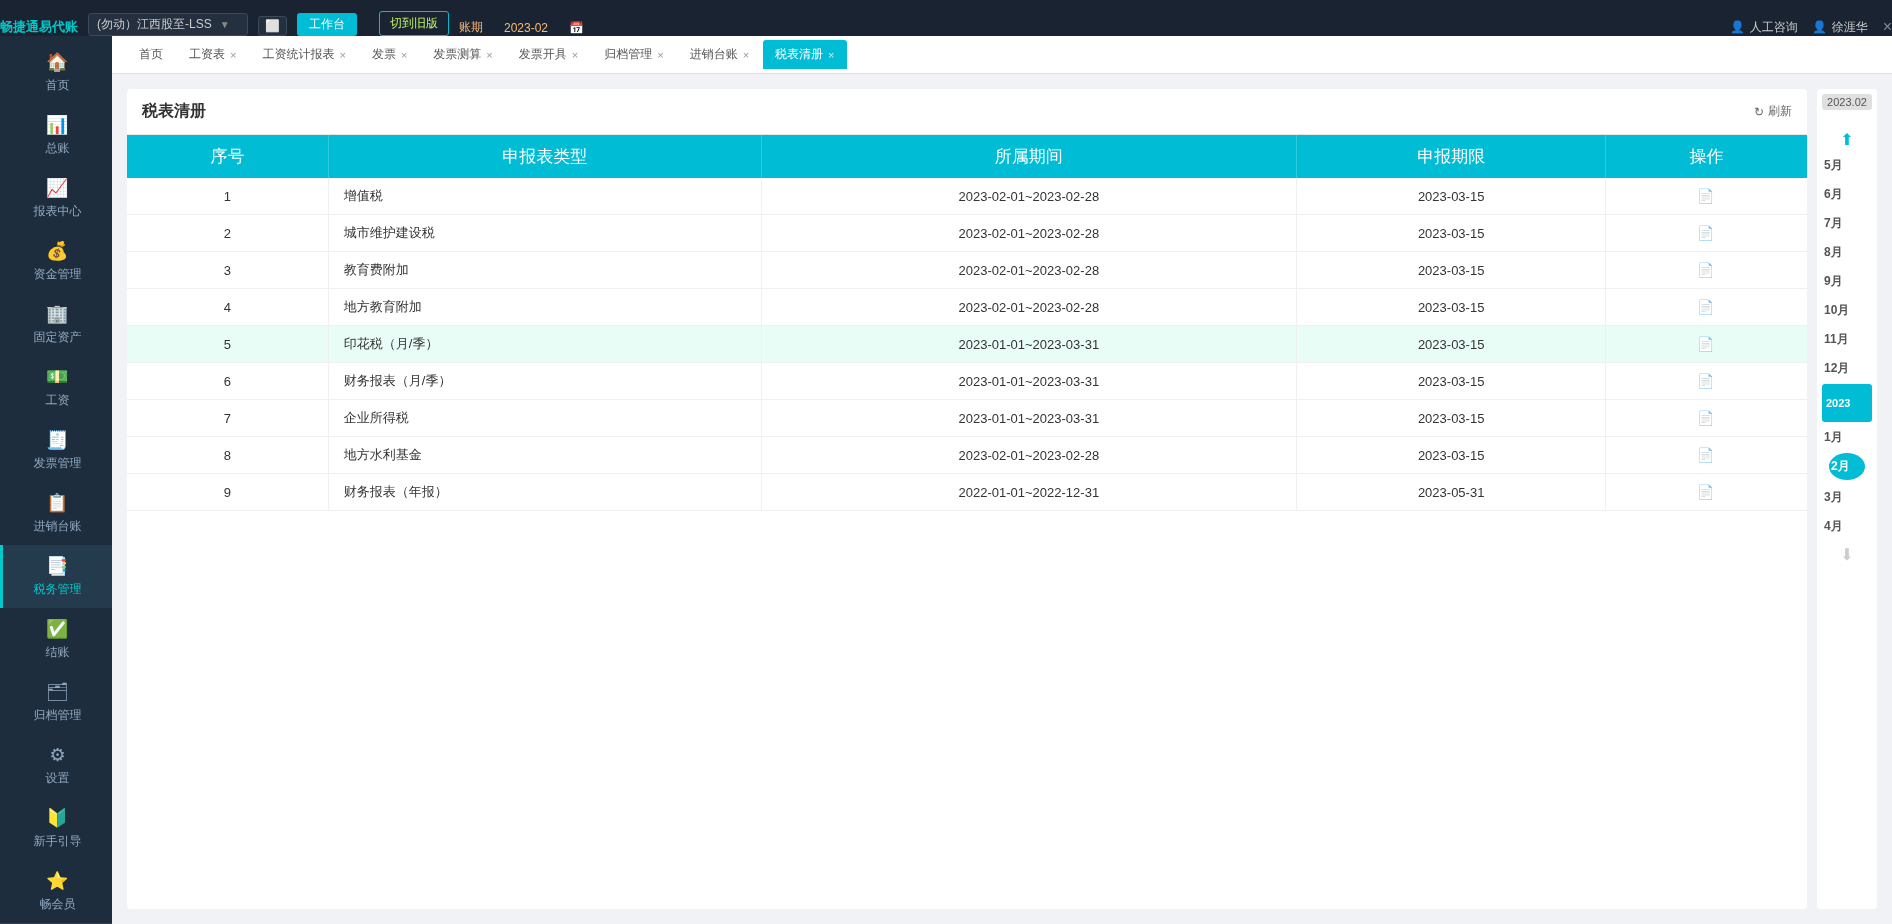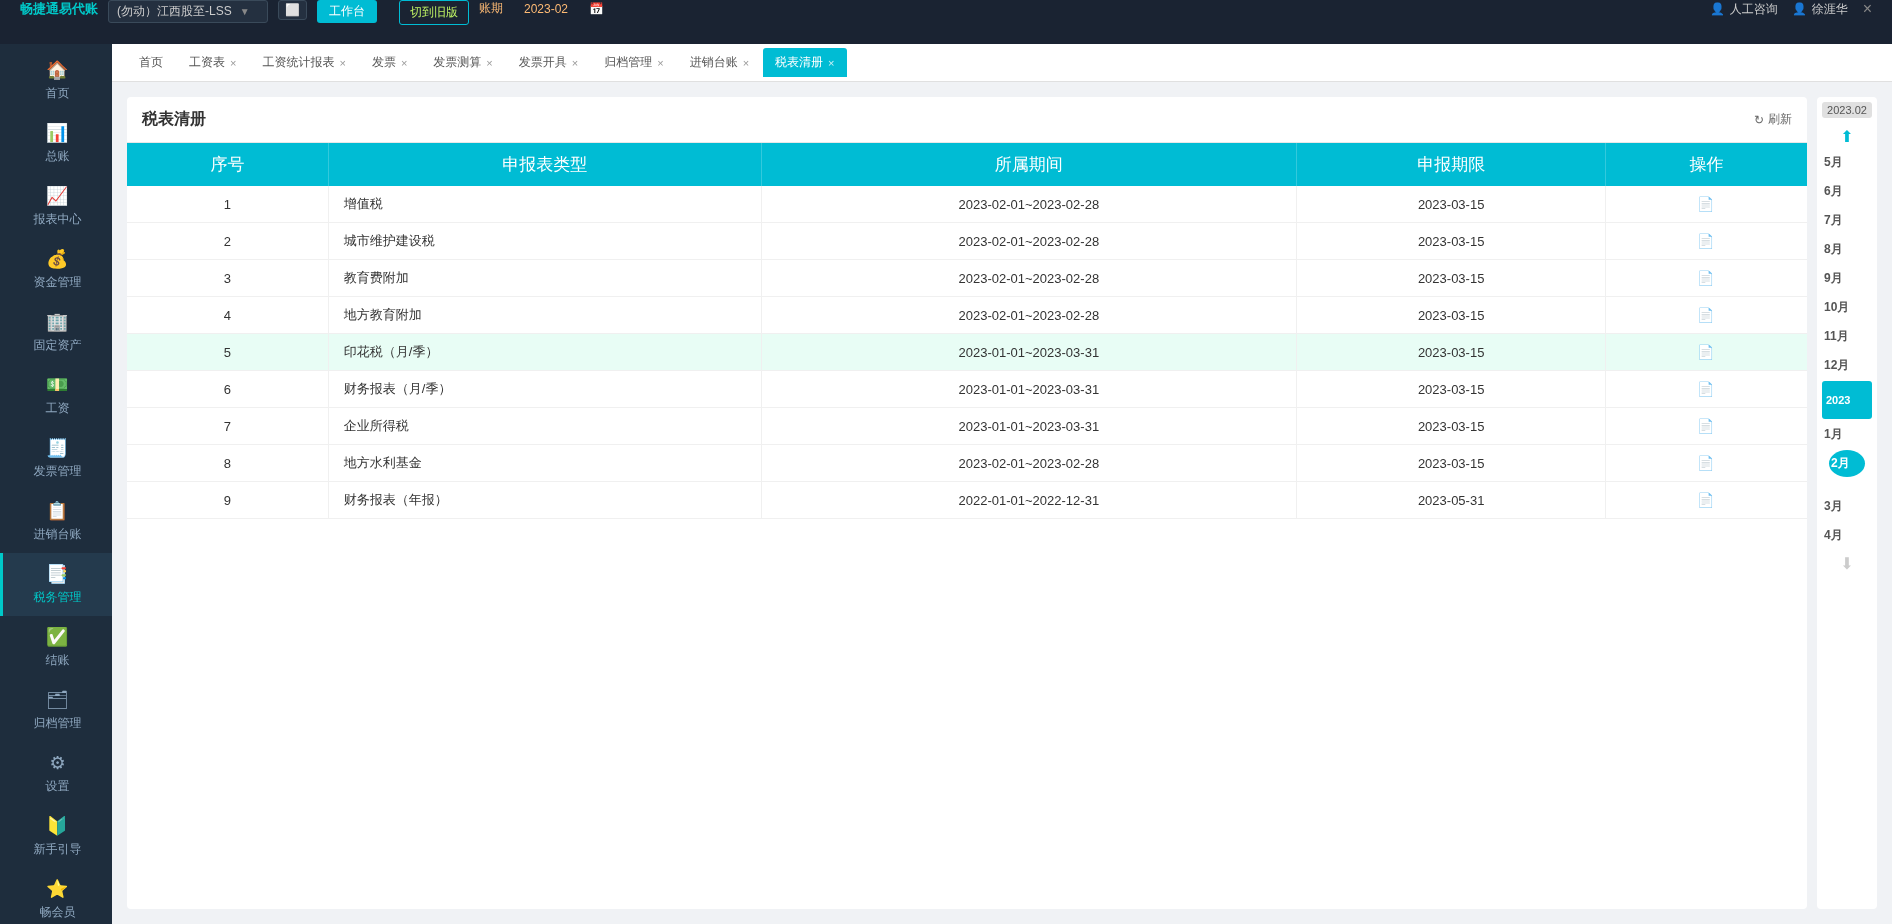--- a/index.html
+++ b/index.html
@@ -1,24 +1,24 @@
 <!DOCTYPE html>
 <html><head>
   <meta charset="utf-8">
   <style>
     * { margin: 0; padding: 0; box-sizing: border-box; }
     body { font-family: 'Microsoft YaHei', sans-serif; font-size: 13px; background: #f0f2f5; display: flex; flex-direction: column; height: 100vh; overflow: hidden; }
 
     
     .topbar {
-      height: 44px;
+      height: 36px;
       background: #1a2332;
       display: flex;
-      align-items: flex-start;
-      padding: 0 20px;
+      align-items: flex-end;
+      padding: 0 0;
       gap: 10px;
       flex-shrink: 0;
     }
     .topbar-logo { color: #00c9c9; font-size: 13px; font-weight: bold; }
     .topbar-company {
       background: #243040;
       border: 1px solid #3a4a5a;
       border-radius: 3px;
       color: #ccc;
       font-size: 12px;
@@ -193,37 +193,37 @@
       padding: 5px 0;
       overflow-y: auto;
       flex-shrink: 0;
     }
     .cal-year-label {
       background: #e0e0e0;
       color: #555;
       font-size: 11px;
       padding: 2px 5px;
       border-radius: 3px;
-      margin-bottom: 9px;
+      margin-bottom: 20px;
       text-align: center;
       width: 50px;
     }
     .cal-up-btn { color: #00bcd4; font-size: 16px; cursor: pointer; margin-bottom: 3px; }
     .cal-month {
       width: 50px;
       text-align: left;
       padding: 5px 2px;
       font-size: 12px;
       color: #555;
       cursor: pointer;
       border-radius: 3px;
       margin-bottom: 2px;
       font-weight: bold;
     }
-    .cal-month.active { background: #00bcd4; color: white; border-radius: 50%; width: 36px; margin: 0 auto 16px auto; }
+    .cal-month.active { background: #00bcd4; color: white; border-radius: 50%; width: 36px; margin: 0 auto 4px auto; }
     .cal-month.year-badge {
       background: #00bcd4;
       color: white;
       border-radius: 3px;
       font-size: 11px;
       padding: 13px 4px;
       width: 50px;
     }
     .cal-down-btn { color: #ccc; font-size: 16px; cursor: pointer; margin-top: 3px; }
   </style>

